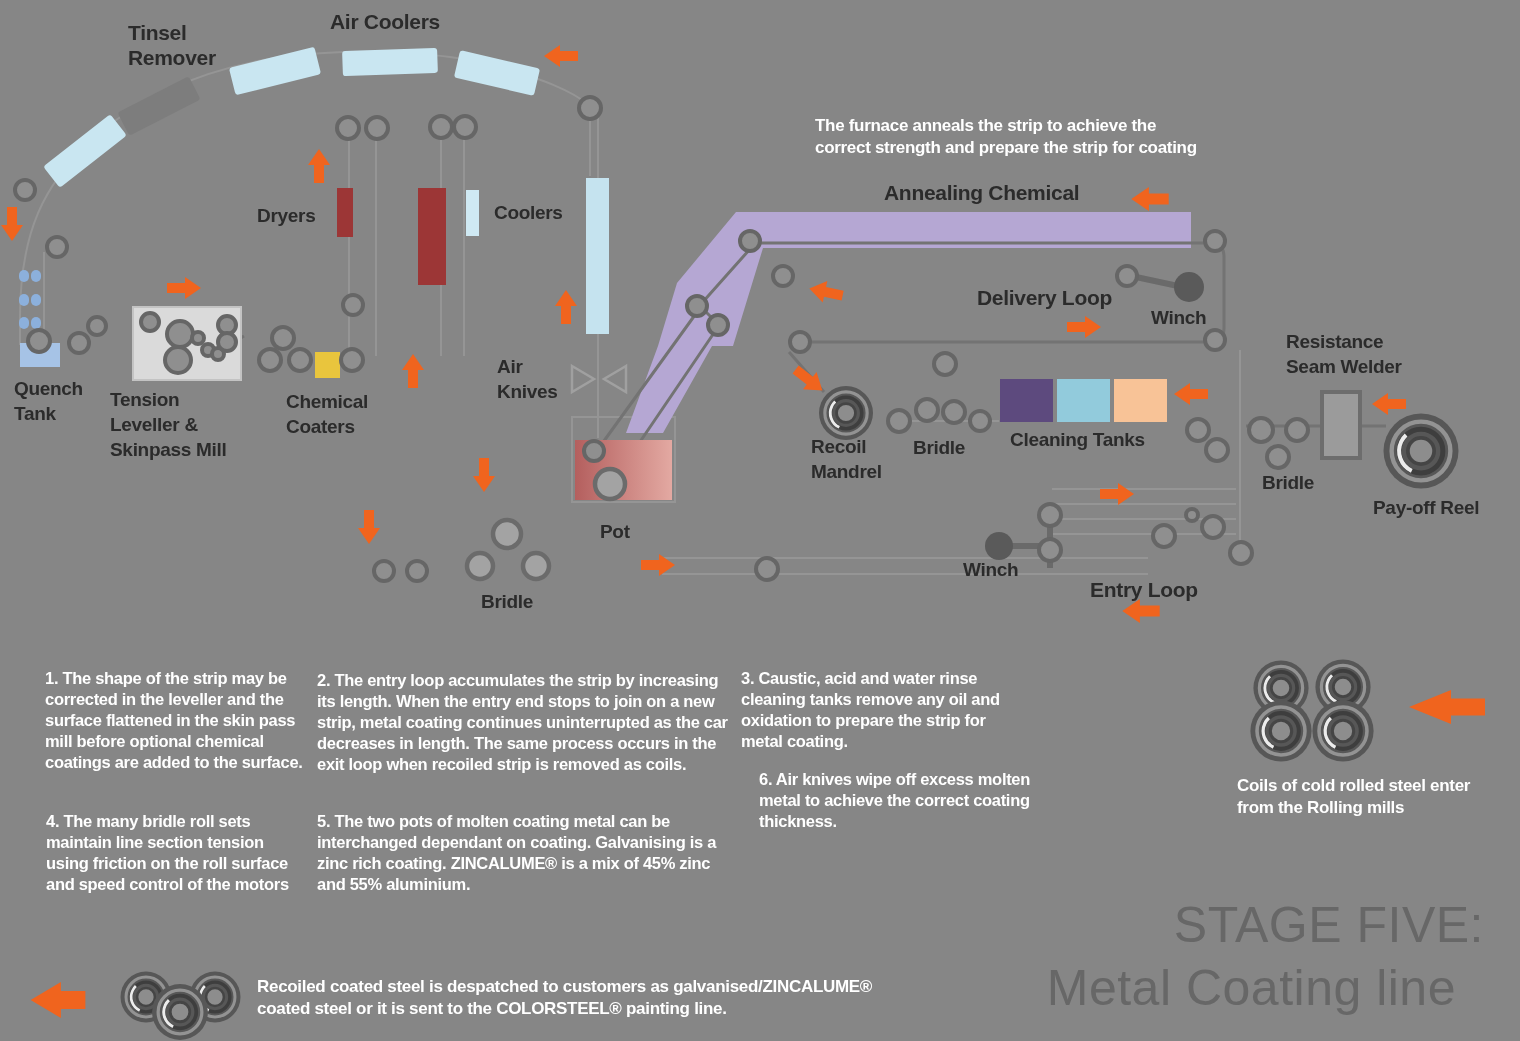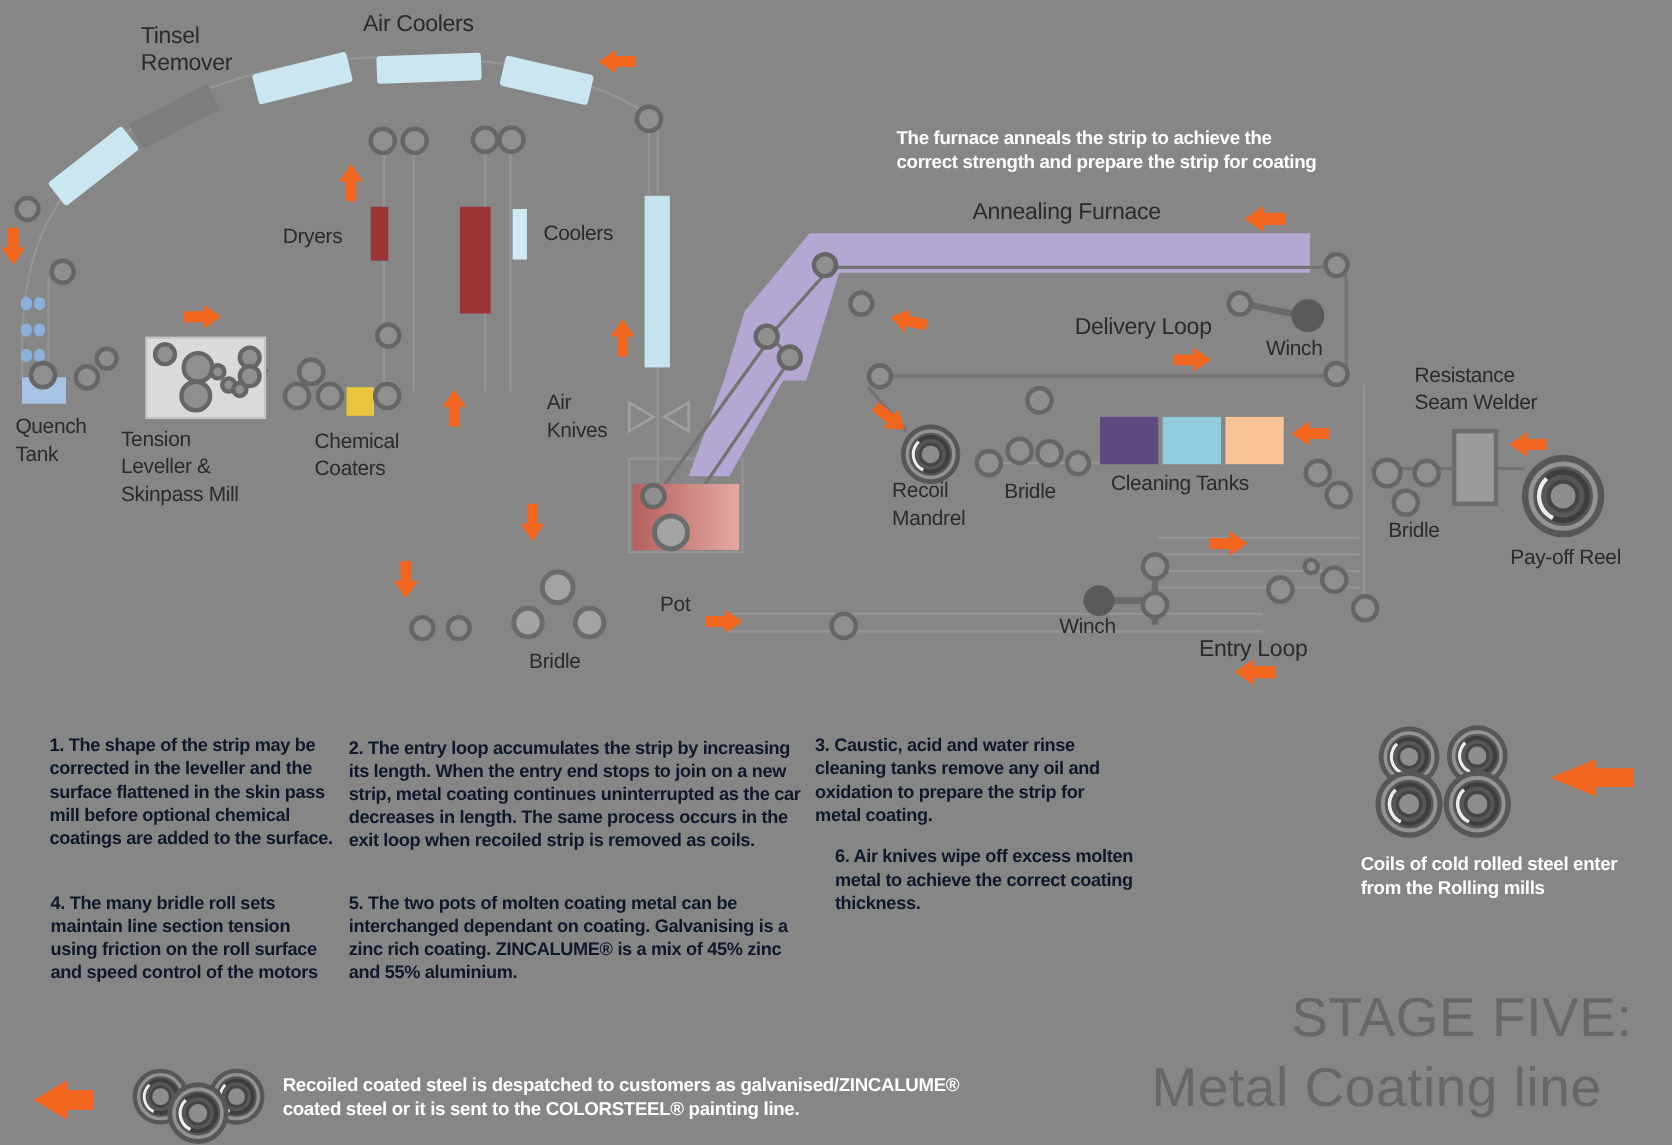--- a/index.html
+++ b/index.html
@@ -7,31 +7,31 @@
     position:relative;width:1520px;height:1041px;background:#868686;
     overflow:hidden;font-family:"Liberation Sans",sans-serif;
   }
   #diagram-svg{position:absolute;left:0;top:0;}
   .faint{stroke:#959595;stroke-width:2;fill:none;}
   .strip{stroke:#737373;stroke-width:3;fill:none;}
   .roller{fill:#8f8f8f;stroke:#666666;stroke-width:4;}
   .roller-big{fill:#a3a3a3;stroke:#6b6b6b;stroke-width:4.5;}
   .arrow{fill:#F0641E;}
   .lbl{
-    position:absolute;font-weight:400;font-size:19px;line-height:25px;
+    position:absolute;font-weight:700;font-size:19px;line-height:25px;
     color:#2b2b2b;white-space:pre-line;letter-spacing:-0.3px;
   }
   .lbl.big{font-size:21px;}
   .note{
     position:absolute;font-weight:700;font-size:17px;line-height:22px;
     color:#ffffff;white-space:pre-line;letter-spacing:-0.3px;
   }
   .step{
     position:absolute;font-weight:700;font-size:16.5px;line-height:21px;
-    color:#0f172a;letter-spacing:-0.3px;
+    color:#ffffff;letter-spacing:-0.3px;
   }
   .title-line{
     position:absolute;width:556px;text-align:right;color:#676767;
     font-size:50px;line-height:60px;font-weight:400;letter-spacing:0.5px;
   }
   .ctr{text-align:left;}
 </style>
 </head>
 <body>
 
@@ -219,23 +219,23 @@
   <div class="lbl" style="left:494px;top:200px;">Coolers</div>
   <div class="lbl" style="left:14px;top:376px;">Quench
 Tank</div>
   <div class="lbl ctr" style="left:110px;top:387px;width:155px;">Tension
 Leveller &amp;
 Skinpass Mill</div>
   <div class="lbl" style="left:286px;top:389px;">Chemical
 Coaters</div>
   <div class="lbl ctr" style="left:497px;top:354px;width:72px;">Air
 Knives</div>
-  <div class="lbl" style="left:600px;top:537px;">Pot</div>
+  <div class="lbl" style="left:600px;top:519px;">Pot</div>
   <div class="lbl" style="left:481px;top:589px;">Bridle</div>
-  <div class="lbl big" style="left:884px;top:180px;">Annealing Furnace</div>
+  <div class="lbl big" style="left:884px;top:180px;">Annealing Chemical</div>
   <div class="lbl big" style="left:977px;top:285px;">Delivery Loop</div>
   <div class="lbl" style="left:1151px;top:305px;">Winch</div>
   <div class="lbl" style="left:811px;top:434px;">Recoil
 Mandrel</div>
   <div class="lbl" style="left:913px;top:435px;">Bridle</div>
   <div class="lbl" style="left:1010px;top:427px;">Cleaning Tanks</div>
   <div class="lbl" style="left:1286px;top:329px;">Resistance
 Seam Welder</div>
   <div class="lbl" style="left:1262px;top:470px;">Bridle</div>
   <div class="lbl" style="left:1373px;top:495px;">Pay-off Reel</div>

